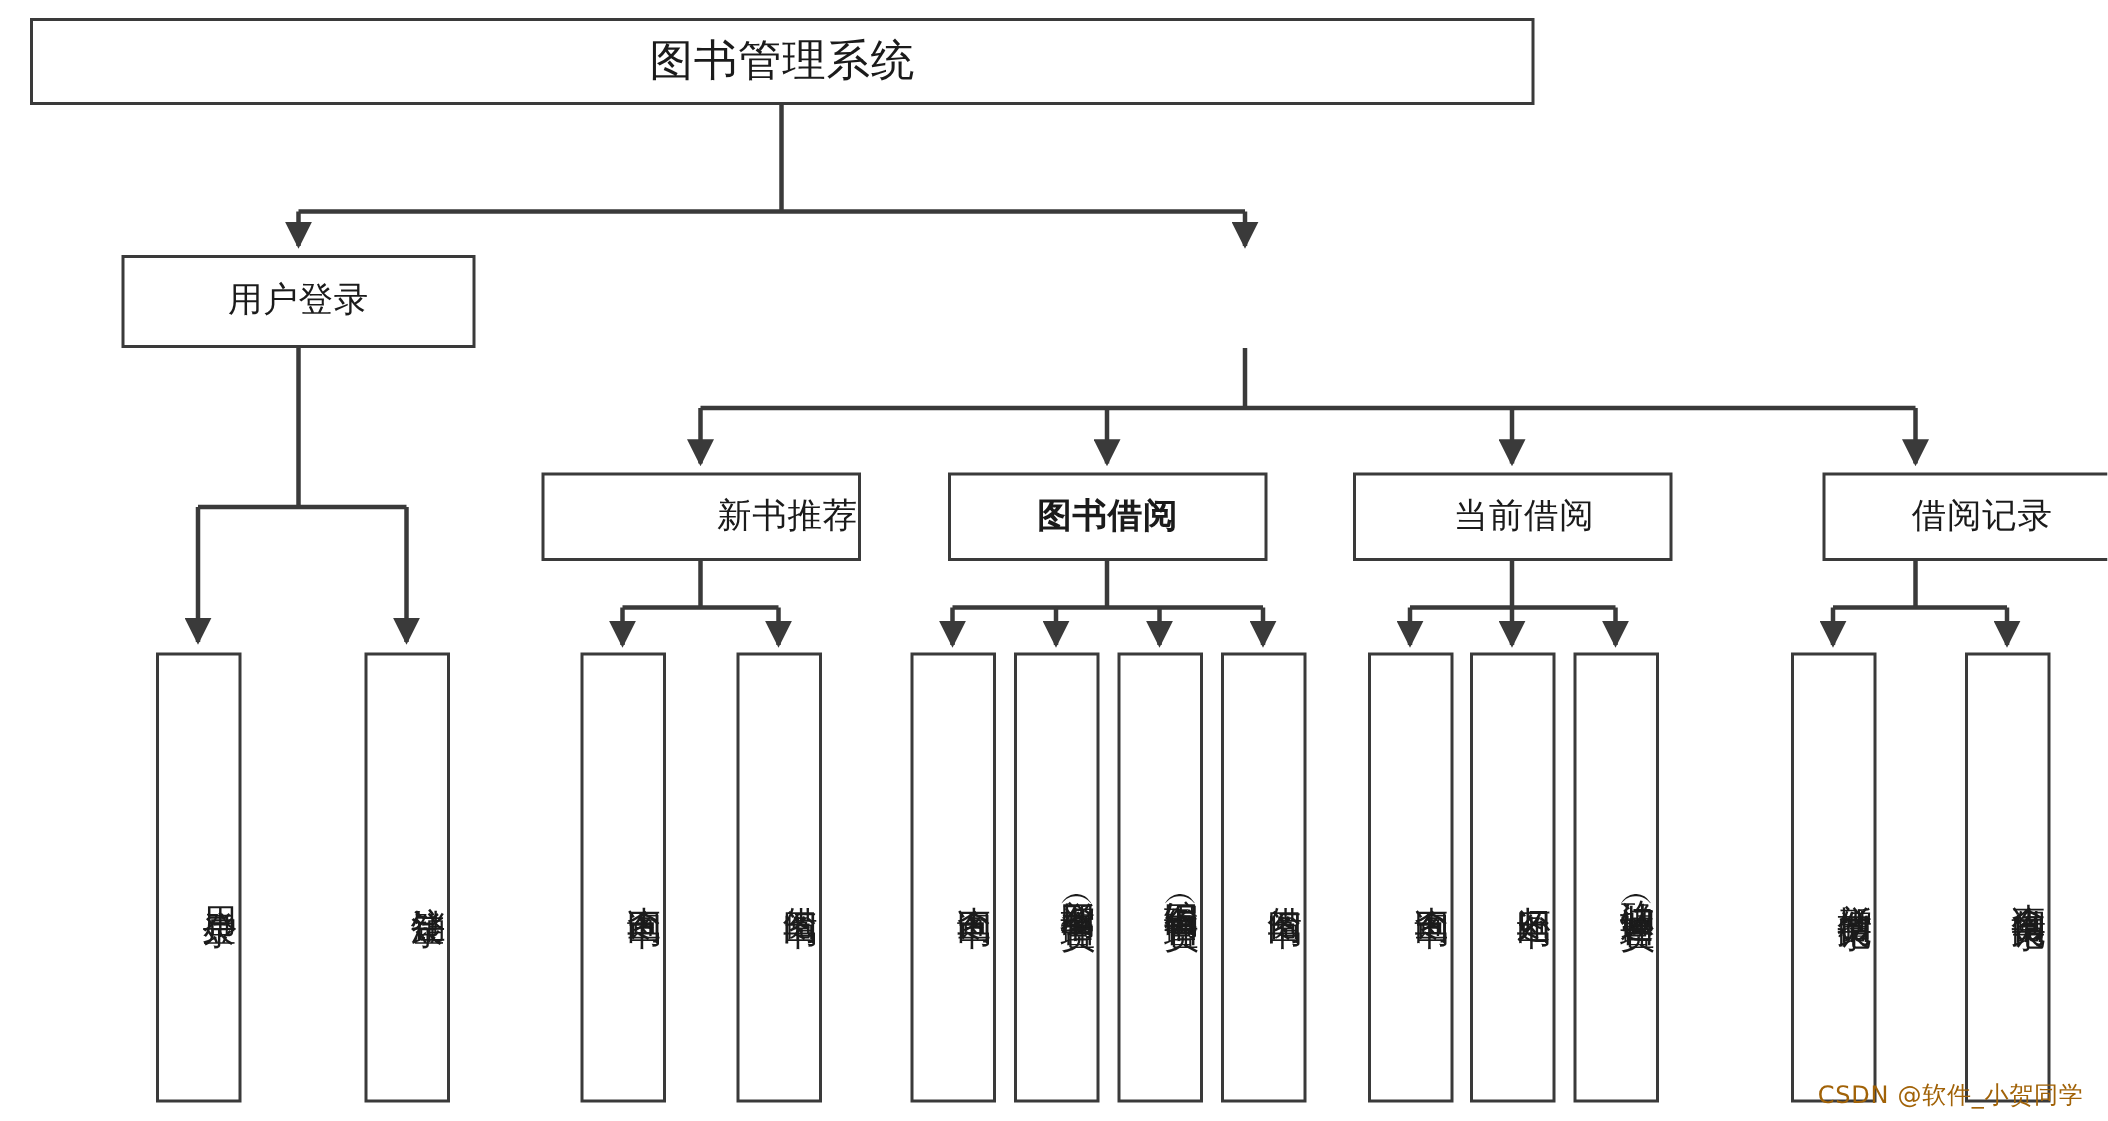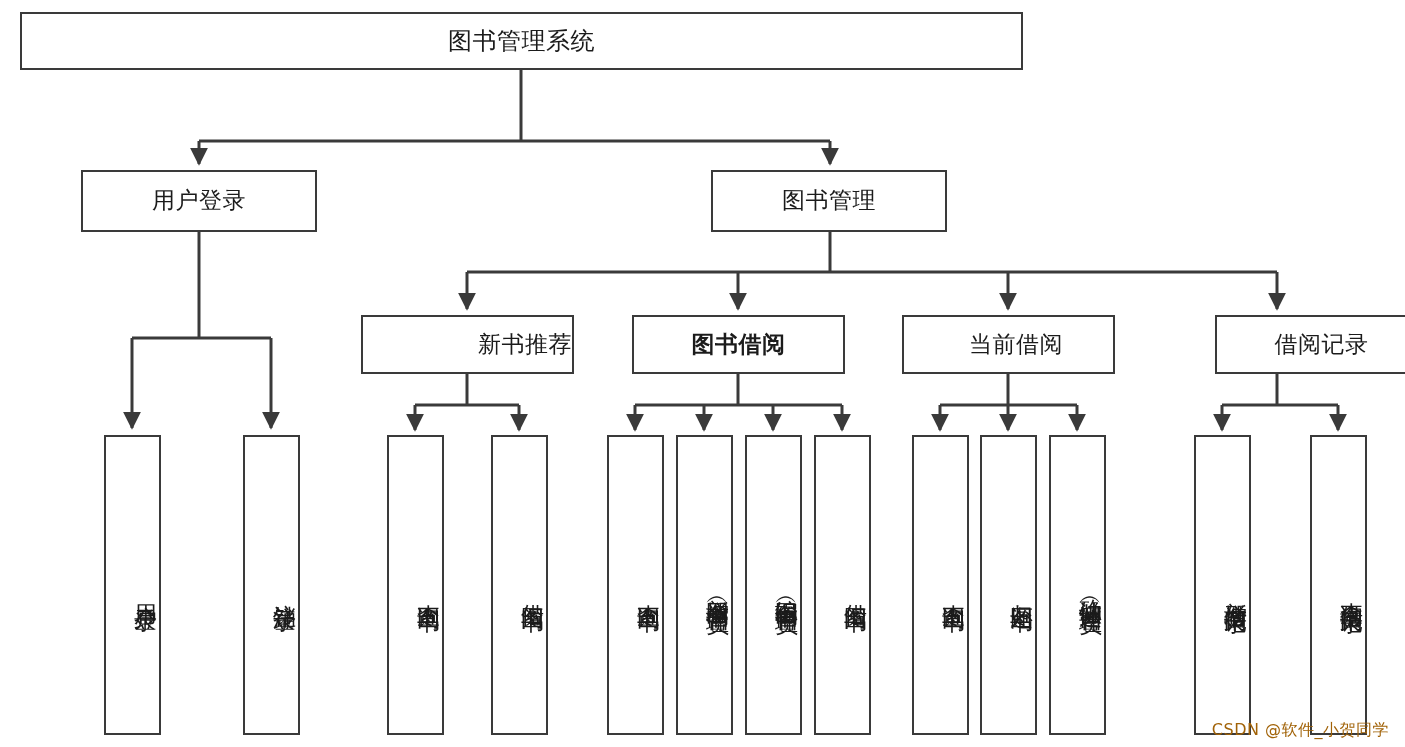--- a/index.html
+++ b/index.html
@@ -50,21 +50,21 @@
     letter-spacing: 2px;
     align-items: flex-start;
     justify-content: center;
     padding-top: 10px;
   }
   .node-v .vlabel {
     writing-mode: vertical-rl;
     text-orientation: upright;
   }
   .root-node {
-    font-size: 24px;
+    font-size: 29px;
   }
   #watermark {
     position: absolute;
     right: 16px;
     bottom: 6px;
     font-size: 16px;
     color: #a16207;
     letter-spacing: 0.5px;
     white-space: nowrap;
     user-select: none;
@@ -129,23 +129,20 @@
     </g>
   </svg>
 
   <div class="node node-h root-node" style="left:20px; top:12px; width:1003px; height:58px;">
     <span>图书管理系统</span>
   </div>
 
   <div class="node node-h" style="left:81px; top:170px; width:236px; height:62px;">
     <span>用户登录</span>
   </div>
-  <div class="node node-h" style="left:711px; top:170px; width:236px; height:62px;">
-    <span>图书管理</span>
-  </div>
 
   <div class="node node-h" style="left:361px; top:315px; width:213px; height:59px;justify-content:flex-end;">
     <span>新书推荐</span>
   </div>
   <div class="node node-h" style="left:632px; top:315px; width:213px; height:59px;font-weight:bold;">
     <span>图书借阅</span>
   </div>
   <div class="node node-h" style="left:902px; top:315px; width:213px; height:59px;padding-left:15px;">
     <span>当前借阅</span>
   </div>

